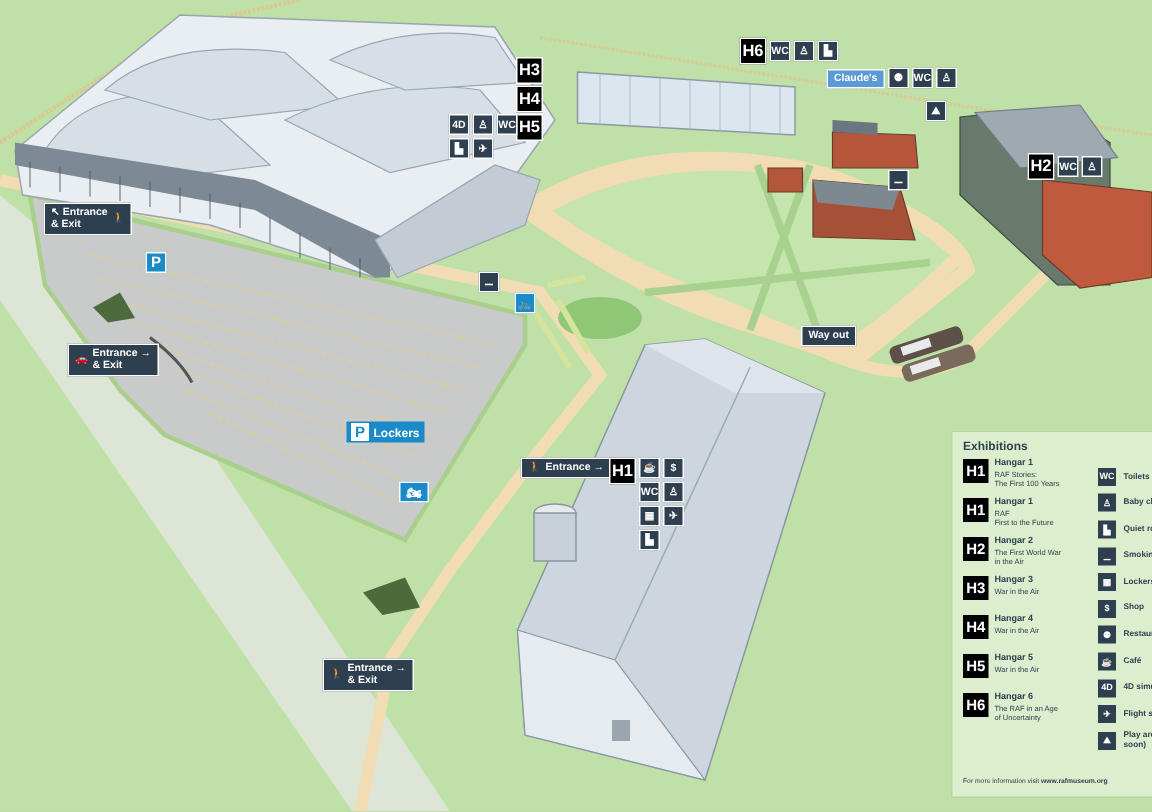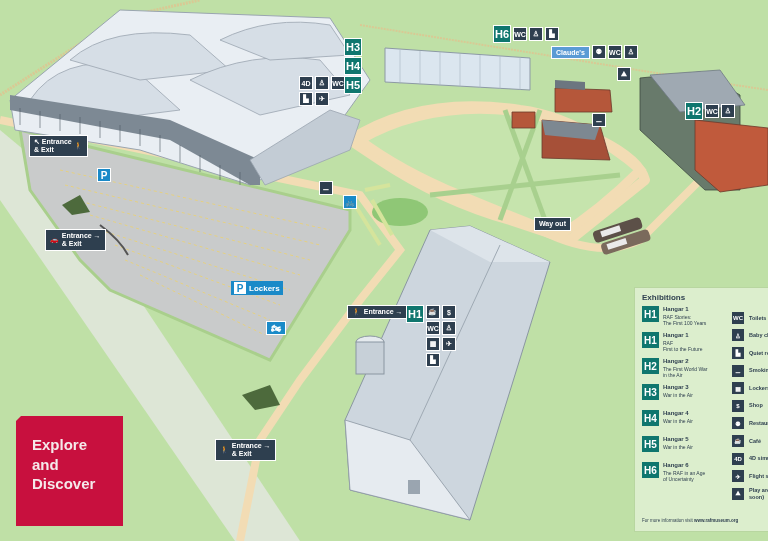--- a/index.html
+++ b/index.html
@@ -1,19 +1,19 @@
 <!DOCTYPE html>
 <html><head>
 <meta charset="utf-8">
 <style>
   * { box-sizing: border-box; margin: 0; padding: 0; }
   html, body { width: 768px; height: 541px; overflow: hidden; background: #b9dba0; font-family: "Liberation Sans", sans-serif; }
   #map { position: relative; width: 768px; height: 541px; background: #bfe0a6; overflow: hidden; }
   svg.base { position: absolute; left: 0; top: 0; }
-  .hbadge { background: #0f766e; color: #fff; font-size: 11px; width: 18px; height: 18px; font-weight: bold; display: flex; align-items: center; justify-content: center; border: 1px solid #fff; }
+  .hbadge { background: #000000; color: #fff; font-size: 11px; width: 18px; height: 18px; font-weight: bold; display: flex; align-items: center; justify-content: center; border: 1px solid #fff; }
   .icon { background: #2e3f4f; color: #fff; width: 14px; height: 14px; font-size: 7px; display: flex; align-items: center; justify-content: center; border: 1px solid #fff; font-weight: bold; }
   .dark-label { position: absolute; background: #2e3f4f; color: #fff; font-size: 7px; font-weight: bold; padding: 2px 4px; line-height: 1.15; display: flex; align-items: center; gap: 3px; border: 1px solid #fff; }
   .blue-label { position: absolute; background: #1a8ac8; color: #fff; font-size: 8px; font-weight: bold; padding: 1px 3px; display: flex; align-items: center; gap: 3px; }
   .pbox { background: #fff; color: #1a8ac8; font-weight: bold; width: 12px; height: 12px; display: flex; align-items: center; justify-content: center; font-size: 10px; }
   .pbox.inv { background: #1a8ac8; color: #fff; border: 1px solid #fff; width: 14px; height: 14px; }
   .claudes { position: absolute; background: #5b9bd5; color: #fff; font-size: 7px; font-weight: bold; padding: 2px 4px; border: 1px solid #fff; }
   #legend { position: absolute; left: 586px; top: 287px; width: 171px; height: 245px; background: #dceecd; border: 1px solid #b8d6a0; padding: 5px 7px; margin-left: 48px; }
   #legend h3 { font-size: 8px; color: #2e3f4f; margin-bottom: 4px; }
   .leg-cols { display: flex; gap: 4px; }
   .leg-col { display: flex; flex-direction: column; }
@@ -232,25 +232,20 @@
     </div>
   </div>
 
   <div class="pbox inv" style="position:absolute;left:97px;top:168px;">P</div>
   <div class="blue-label" style="left:231px;top:281px;">
     <span class="pbox">P</span>
     <span>Lockers</span>
   </div>
   <div class="pbox inv" style="position:absolute;left:266px;top:321px;width:20px;font-size:8px;">🏍</div>
 
-  <div id="explore">
-    <div>Explore</div>
-    <div>and</div>
-    <div>Discover</div>
-  </div>
 
   <div id="legend">
     <h3>Exhibitions</h3>
     <div class="leg-cols">
       <div class="leg-col" style="width:90px;">
         <div class="leg-ex">
           <div class="hbadge">H1</div>
           <div class="t"><b>Hangar 1</b><span>RAF Stories:</span><br><span>The First 100 Years</span></div>
         </div>
         <div class="leg-ex">

